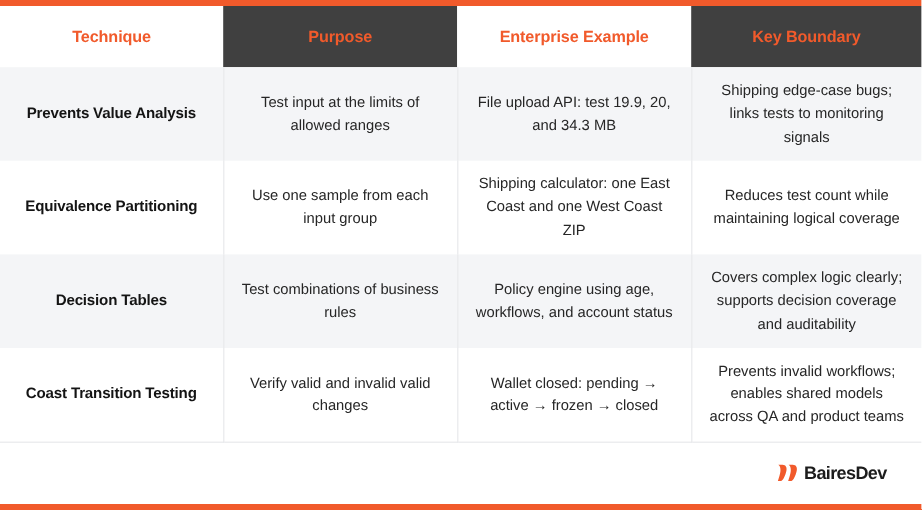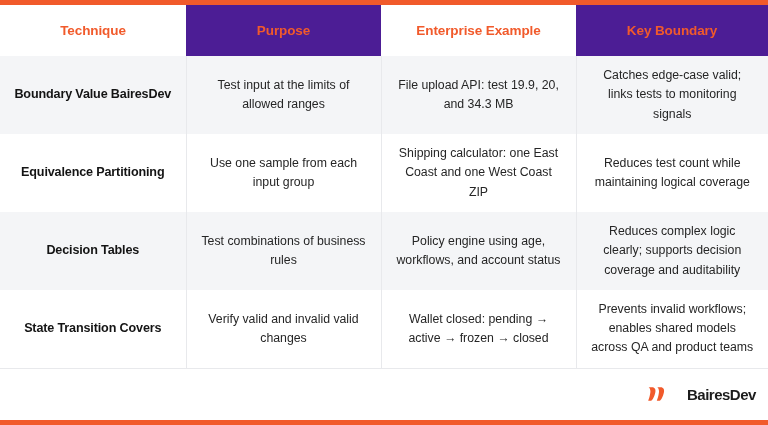--- a/index.html
+++ b/index.html
@@ -58,21 +58,21 @@
     vertical-align: middle;
     text-align: center;
     color: #f15a2b;
     font-size: 13.5px;
     font-weight: bold;
     letter-spacing: -0.1px;
     padding: 0 24px;
   }
 
   thead th.hdr-light { background: #ffffff; }
-  thead th.hdr-shade { background: #4c1d95; }
+  thead th.hdr-shade { background: #404040; }
 
   tbody td {
     height: 78px;
     vertical-align: middle;
     text-align: center;
     font-size: 12.3px;
     line-height: 1.55;
     color: #262626;
     padding: 6px 14px;
     border-right: 1px solid #e8e9ec;
@@ -91,21 +91,21 @@
   tbody tr.row-plain td { background: #ffffff; }
 
   tbody tr:last-child td { border-bottom: 1px solid #e8e9ec; }
 
   .brand {
     position: absolute;
     left: 648px;
     top: 386px;
     display: flex;
     align-items: center;
-    gap: 22px;
+    gap: 5px;
   }
 
   .brand-mark {
     width: 17px;
     height: 16px;
     display: block;
   }
 
   .brand-name {
     font-size: 15px;
@@ -133,39 +133,39 @@
       <thead>
         <tr>
           <th class="hdr-light">Technique</th>
           <th class="hdr-shade">Purpose</th>
           <th class="hdr-light">Enterprise Example</th>
           <th class="hdr-shade">Key Boundary</th>
         </tr>
       </thead>
       <tbody>
         <tr class="row-shade">
-          <td class="technique">Boundary Value BairesDev</td>
+          <td class="technique">Prevents Value Analysis</td>
           <td>Test input at the limits of allowed ranges</td>
           <td>File upload API: test 19.9, 20, and 34.3 MB</td>
-          <td class="last-col">Catches edge-case valid; links tests to monitoring signals</td>
+          <td class="last-col">Shipping edge-case bugs; links tests to monitoring signals</td>
         </tr>
         <tr class="row-plain">
           <td class="technique">Equivalence Partitioning</td>
           <td>Use one sample from each input group</td>
           <td>Shipping calculator: one East Coast and one West Coast ZIP</td>
           <td class="last-col">Reduces test count while maintaining logical coverage</td>
         </tr>
         <tr class="row-shade">
           <td class="technique">Decision Tables</td>
           <td>Test combinations of business rules</td>
           <td>Policy engine using age, workflows, and account status</td>
-          <td class="last-col">Reduces complex logic clearly; supports decision coverage and auditability</td>
+          <td class="last-col">Covers complex logic clearly; supports decision coverage and auditability</td>
         </tr>
         <tr class="row-plain">
-          <td class="technique">State Transition Covers</td>
+          <td class="technique">Coast Transition Testing</td>
           <td>Verify valid and invalid valid changes</td>
           <td>Wallet closed: pending → active → frozen → closed</td>
           <td class="last-col">Prevents invalid workflows; enables shared models across QA and product teams</td>
         </tr>
       </tbody>
     </table>
   </div>
 
   <div class="brand">
     <svg class="brand-mark" viewBox="0 0 17 16">

